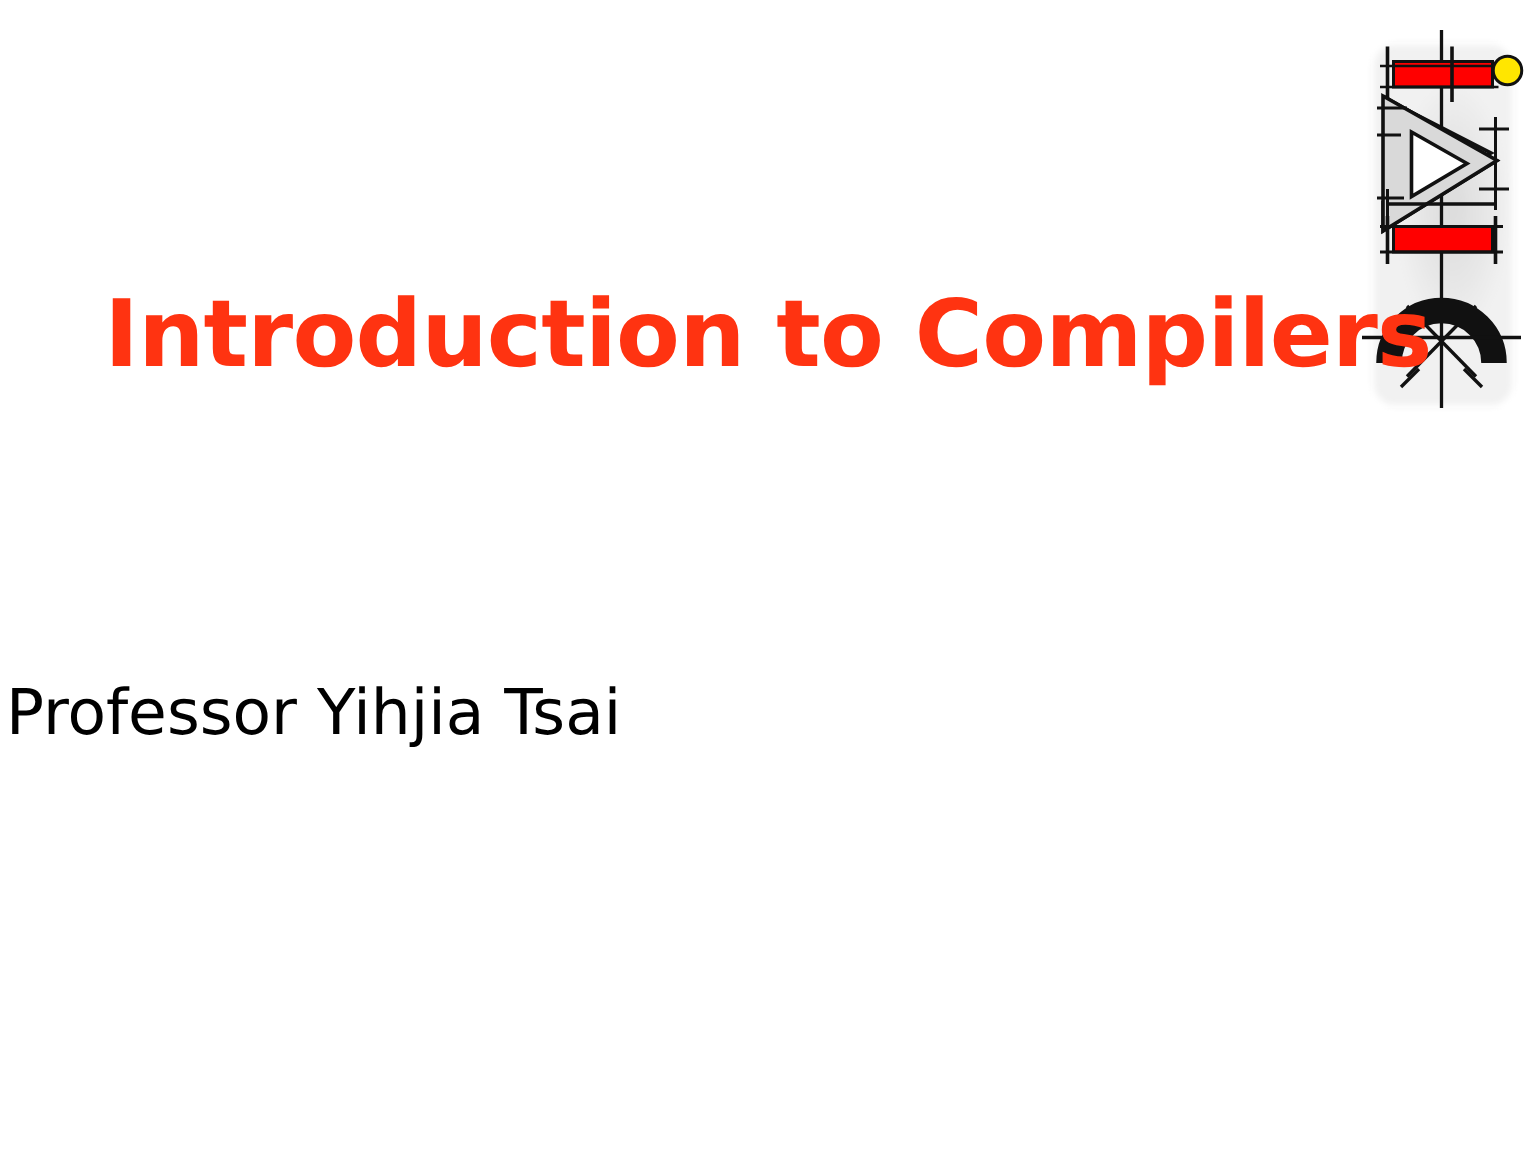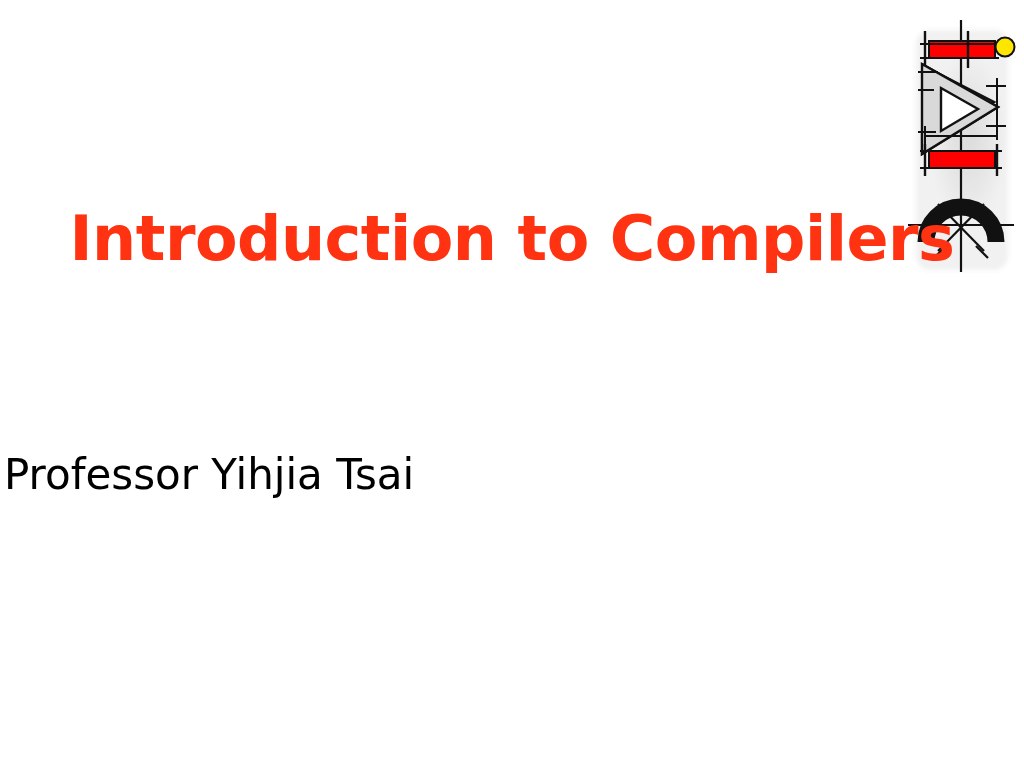--- a/index.html
+++ b/index.html
@@ -47,21 +47,21 @@
 
   
   .title-block {
     position: absolute;
     left: 0;
     top: 186px;
     width: 1024px;
     text-align: center;
   }
   .slide-title {
-    margin: 16px;
+    margin: 0;
     font-family: "DejaVu Sans", sans-serif;
     font-weight: bold;
     font-size: 62px;
     line-height: 1.18;
     letter-spacing: -0.5px;
     color: #ff3311;
     white-space: pre-line;
   }
 
   

